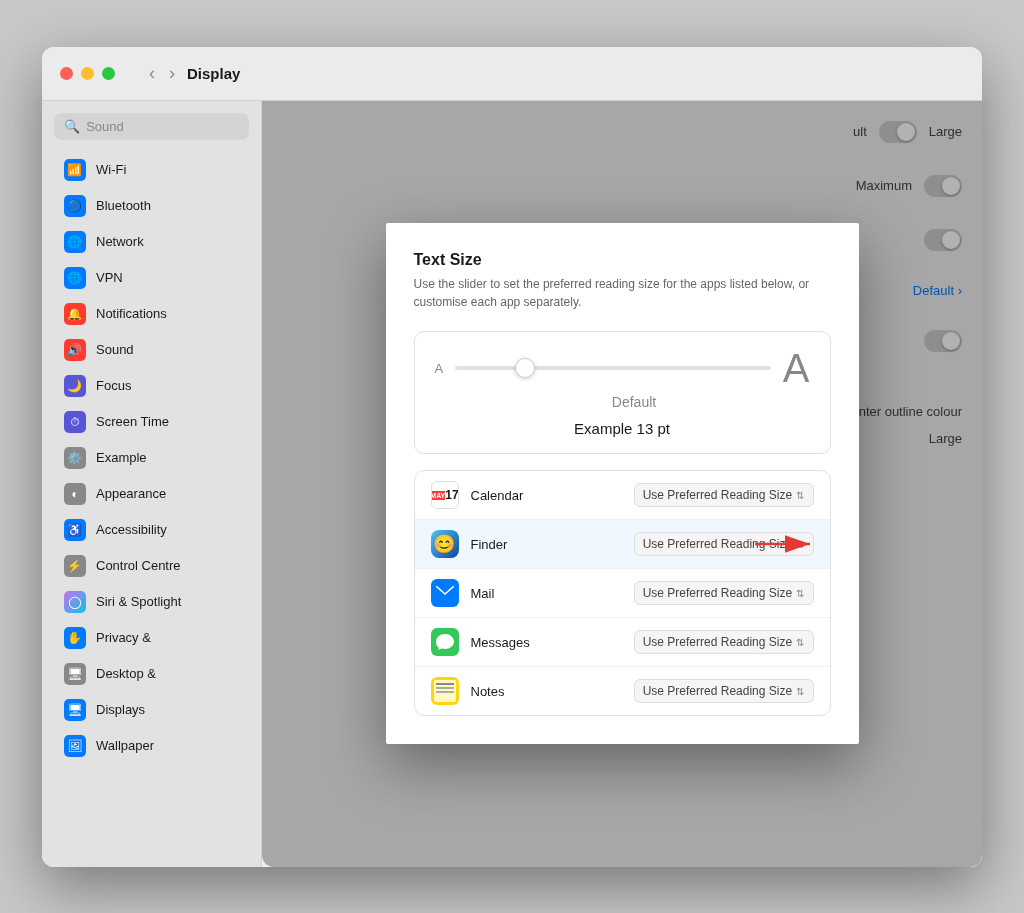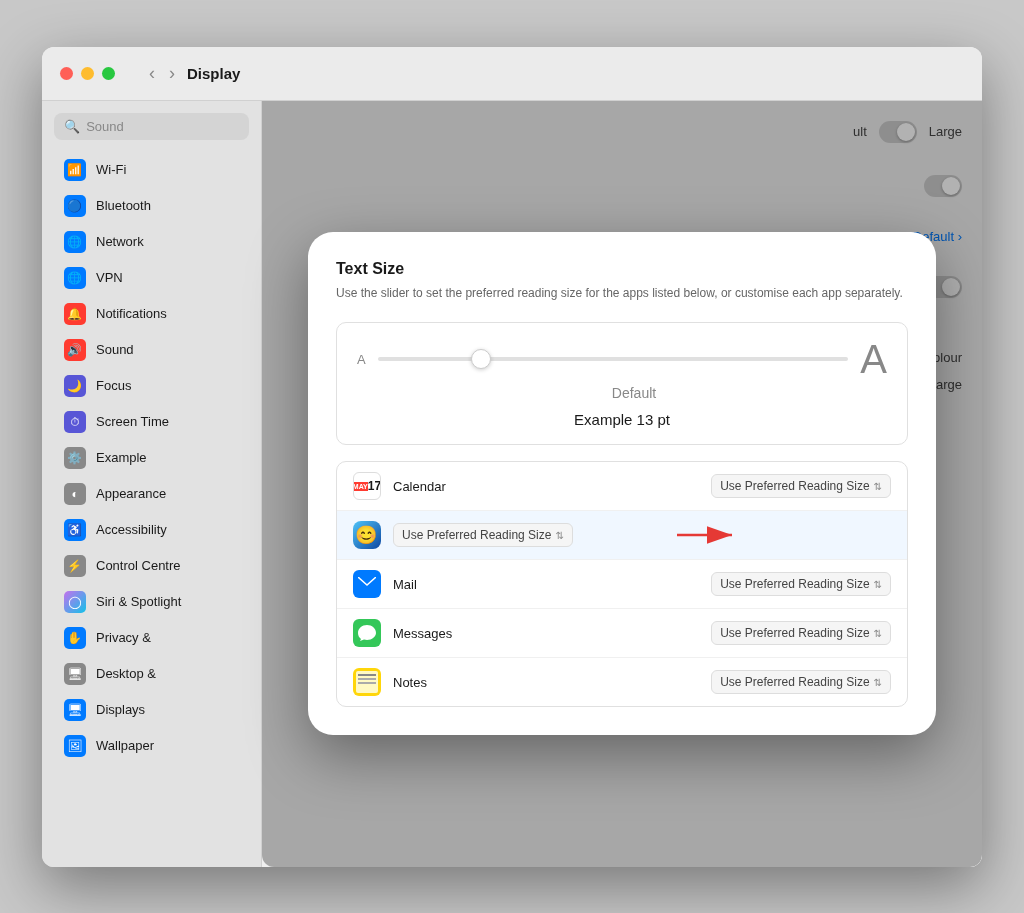--- a/index.html
+++ b/index.html
@@ -176,22 +176,22 @@
       background: rgba(0,0,0,0.3);
       display: flex;
       align-items: center;
       justify-content: center;
       z-index: 100;
       border-radius: 0 0 12px 12px;
     }
 
     .modal {
       background: white;
-      border-radius: 25px;
-      width: 628px;
+      border-radius: 2px;
+      width: 473px;
       padding: 28px;
       box-shadow: 0 20px 60px rgba(0,0,0,0.4);
       position: relative;
     }
 
     .modal-title {
       font-size: 16px;
       font-weight: 700;
       color: #1a1a1a;
       margin-bottom: 6px;
@@ -524,20 +524,24 @@
       </div>
     </div>
 
     <div class="main-right">
 
       <div style="padding: 20px; display: flex; flex-direction: column; gap: 20px; filter: blur(0px);">
         <div class="bg-row">
           <span class="label-text">ult</span>
           <div class="toggle"></div>
           <span class="size-label">Large</span>
+        </div>
+        <div class="bg-row">
+          <span class="label-text">Maximum</span>
+          <div class="toggle"></div>
         </div>
         <div class="bg-row">
           <div class="toggle"></div>
         </div>
         <div class="bg-row">
           <span class="default-link">Default ›</span>
         </div>
         <div class="bg-row">
           <div class="toggle"></div>
         </div>
@@ -577,20 +581,21 @@
               </div>
               <span class="app-name">Calendar</span>
               <div class="app-dropdown">
                 <span>Use Preferred Reading Size</span>
                 <span class="dropdown-arrows">⇅</span>
               </div>
             </div>
 
             <div class="app-row highlighted" style="position:relative;">
               <div class="app-icon" style="background: linear-gradient(135deg, #4fc3f7, #0d47a1); border-radius: 8px; font-size: 18px; display:flex; align-items:center; justify-content:center;">😊</div>
+              <span class="app-name">Finder</span>
 
               <svg style="position:absolute; left: 340px; top:50%; transform:translateY(-50%);" width="70" height="30" viewBox="0 0 70 30">
                 <defs>
                   <marker id="arrowhead" markerWidth="10" markerHeight="7" refX="10" refY="3.5" orient="auto">
                     <polygon points="0 0, 10 3.5, 0 7" fill="#e53935"></polygon>
                   </marker>
                 </defs>
                 <line x1="0" y1="15" x2="55" y2="15" stroke="#e53935" stroke-width="2.5" marker-end="url(#arrowhead)"></line>
               </svg>
               <div class="app-dropdown">

